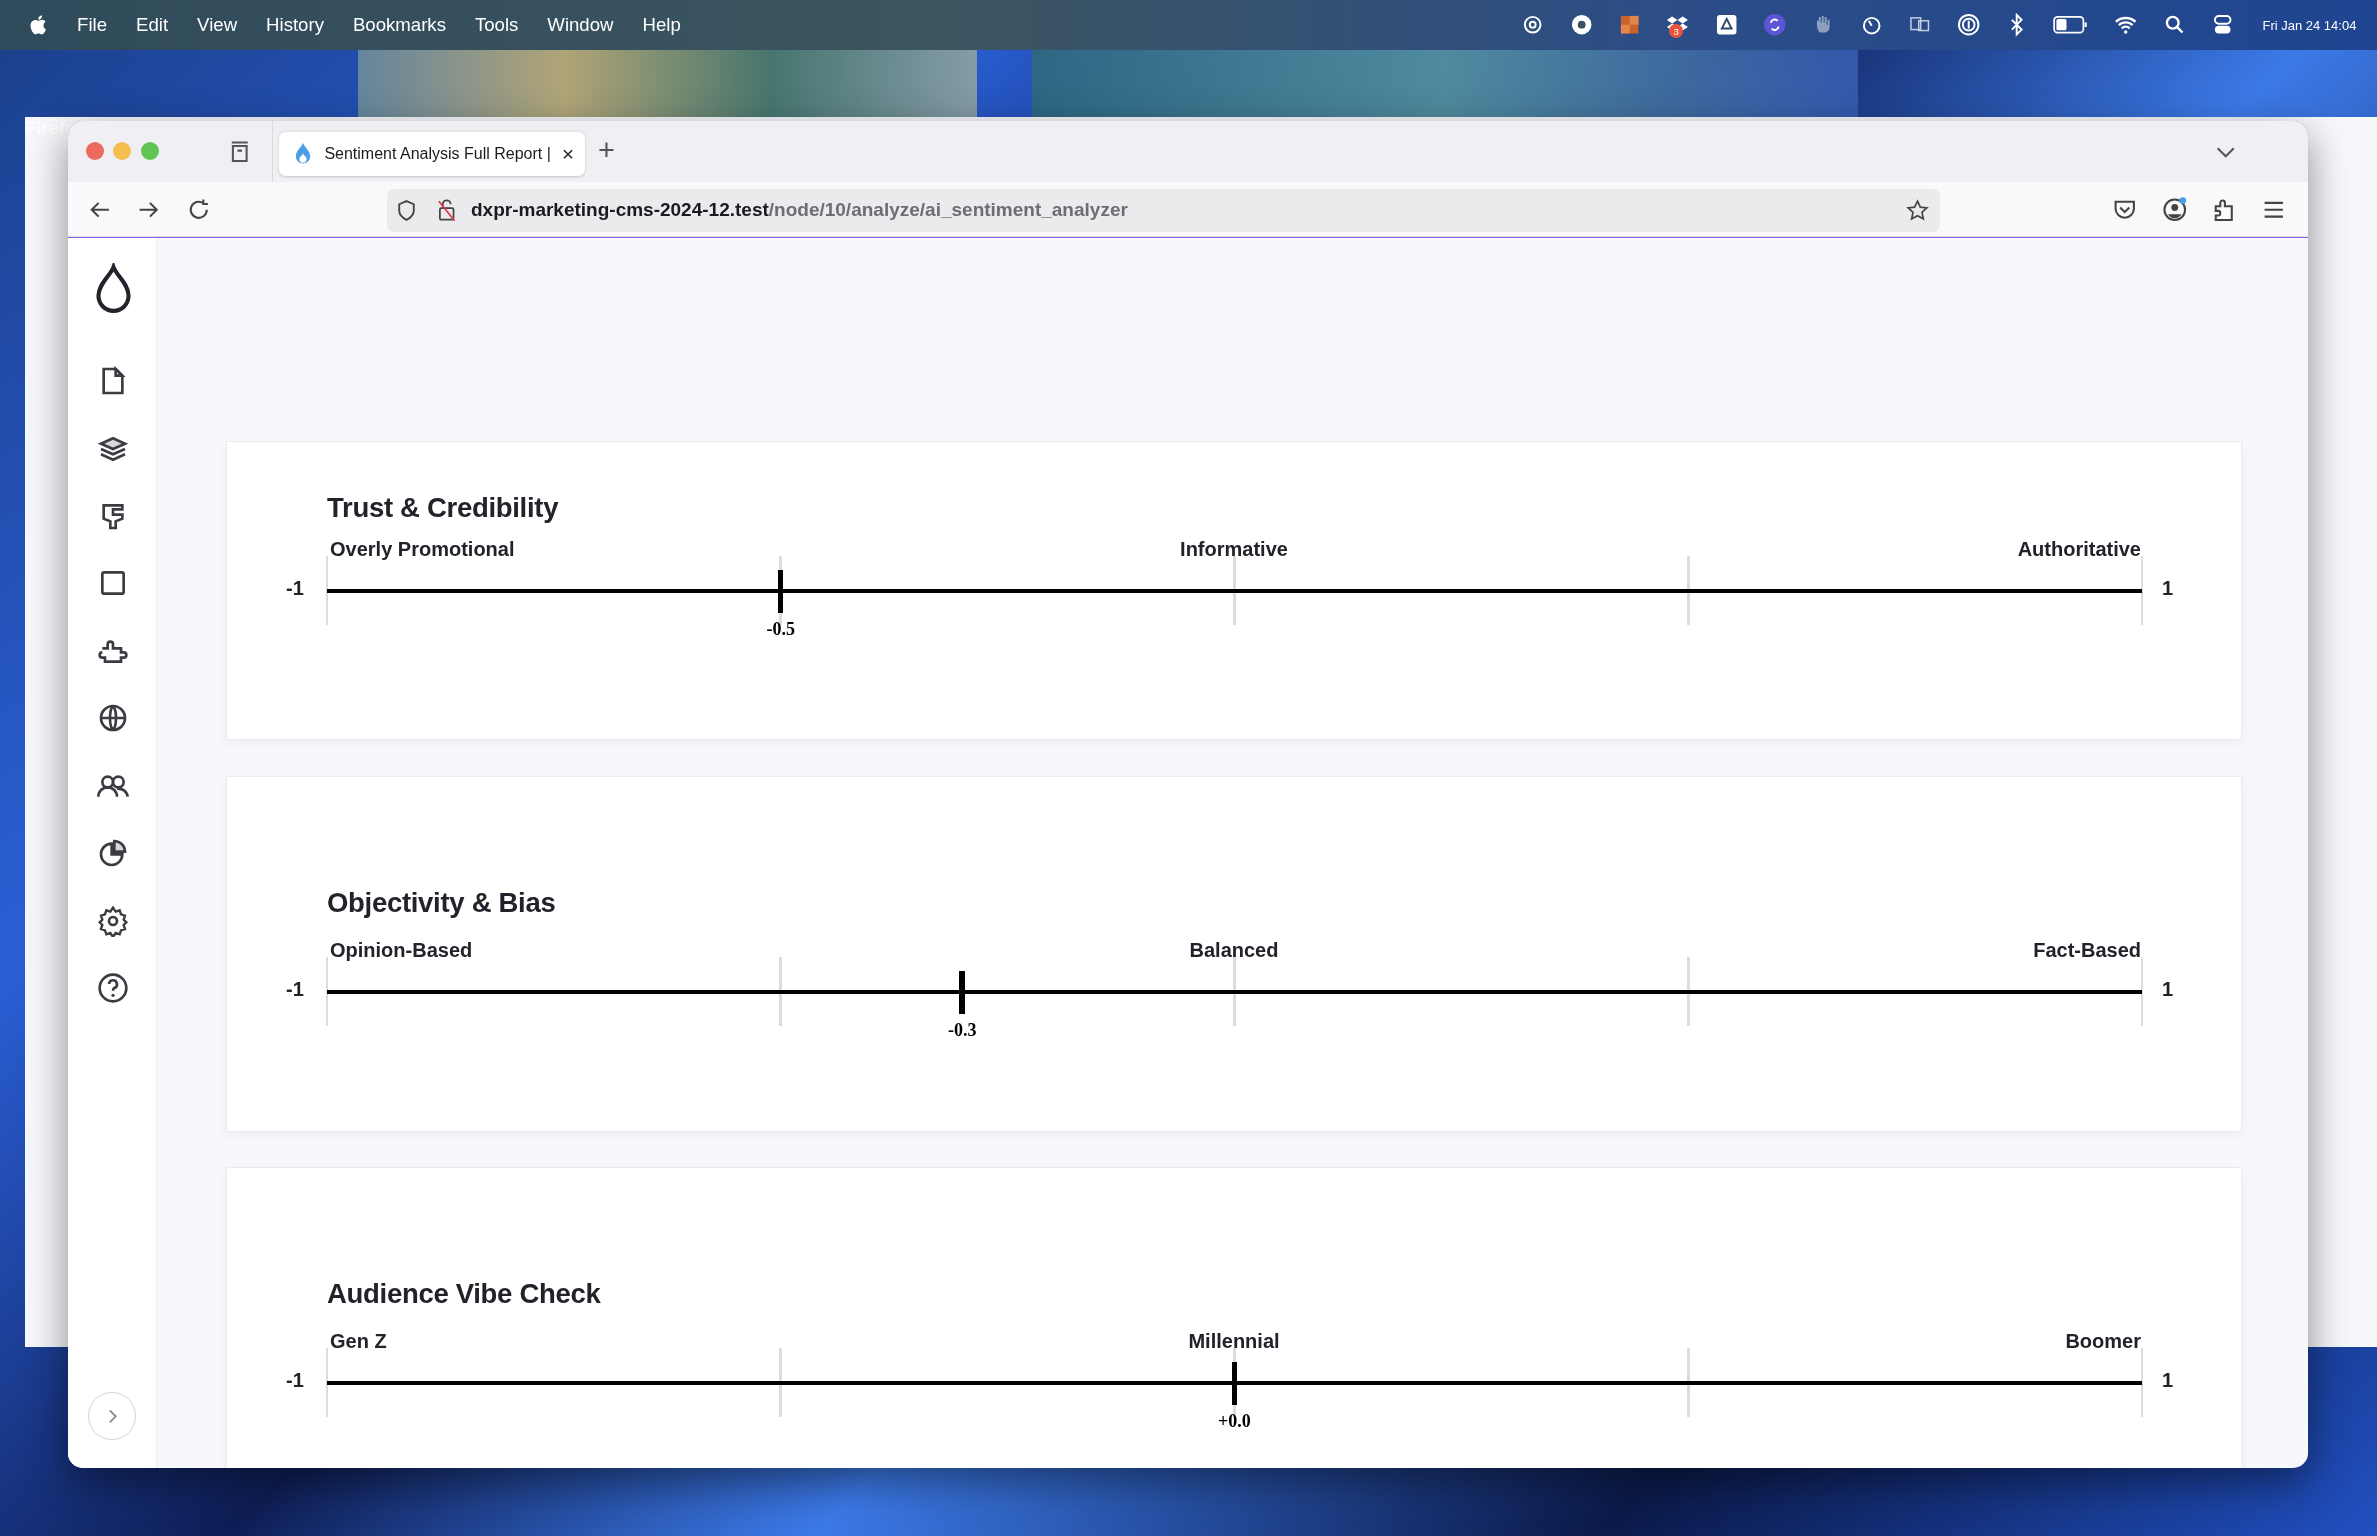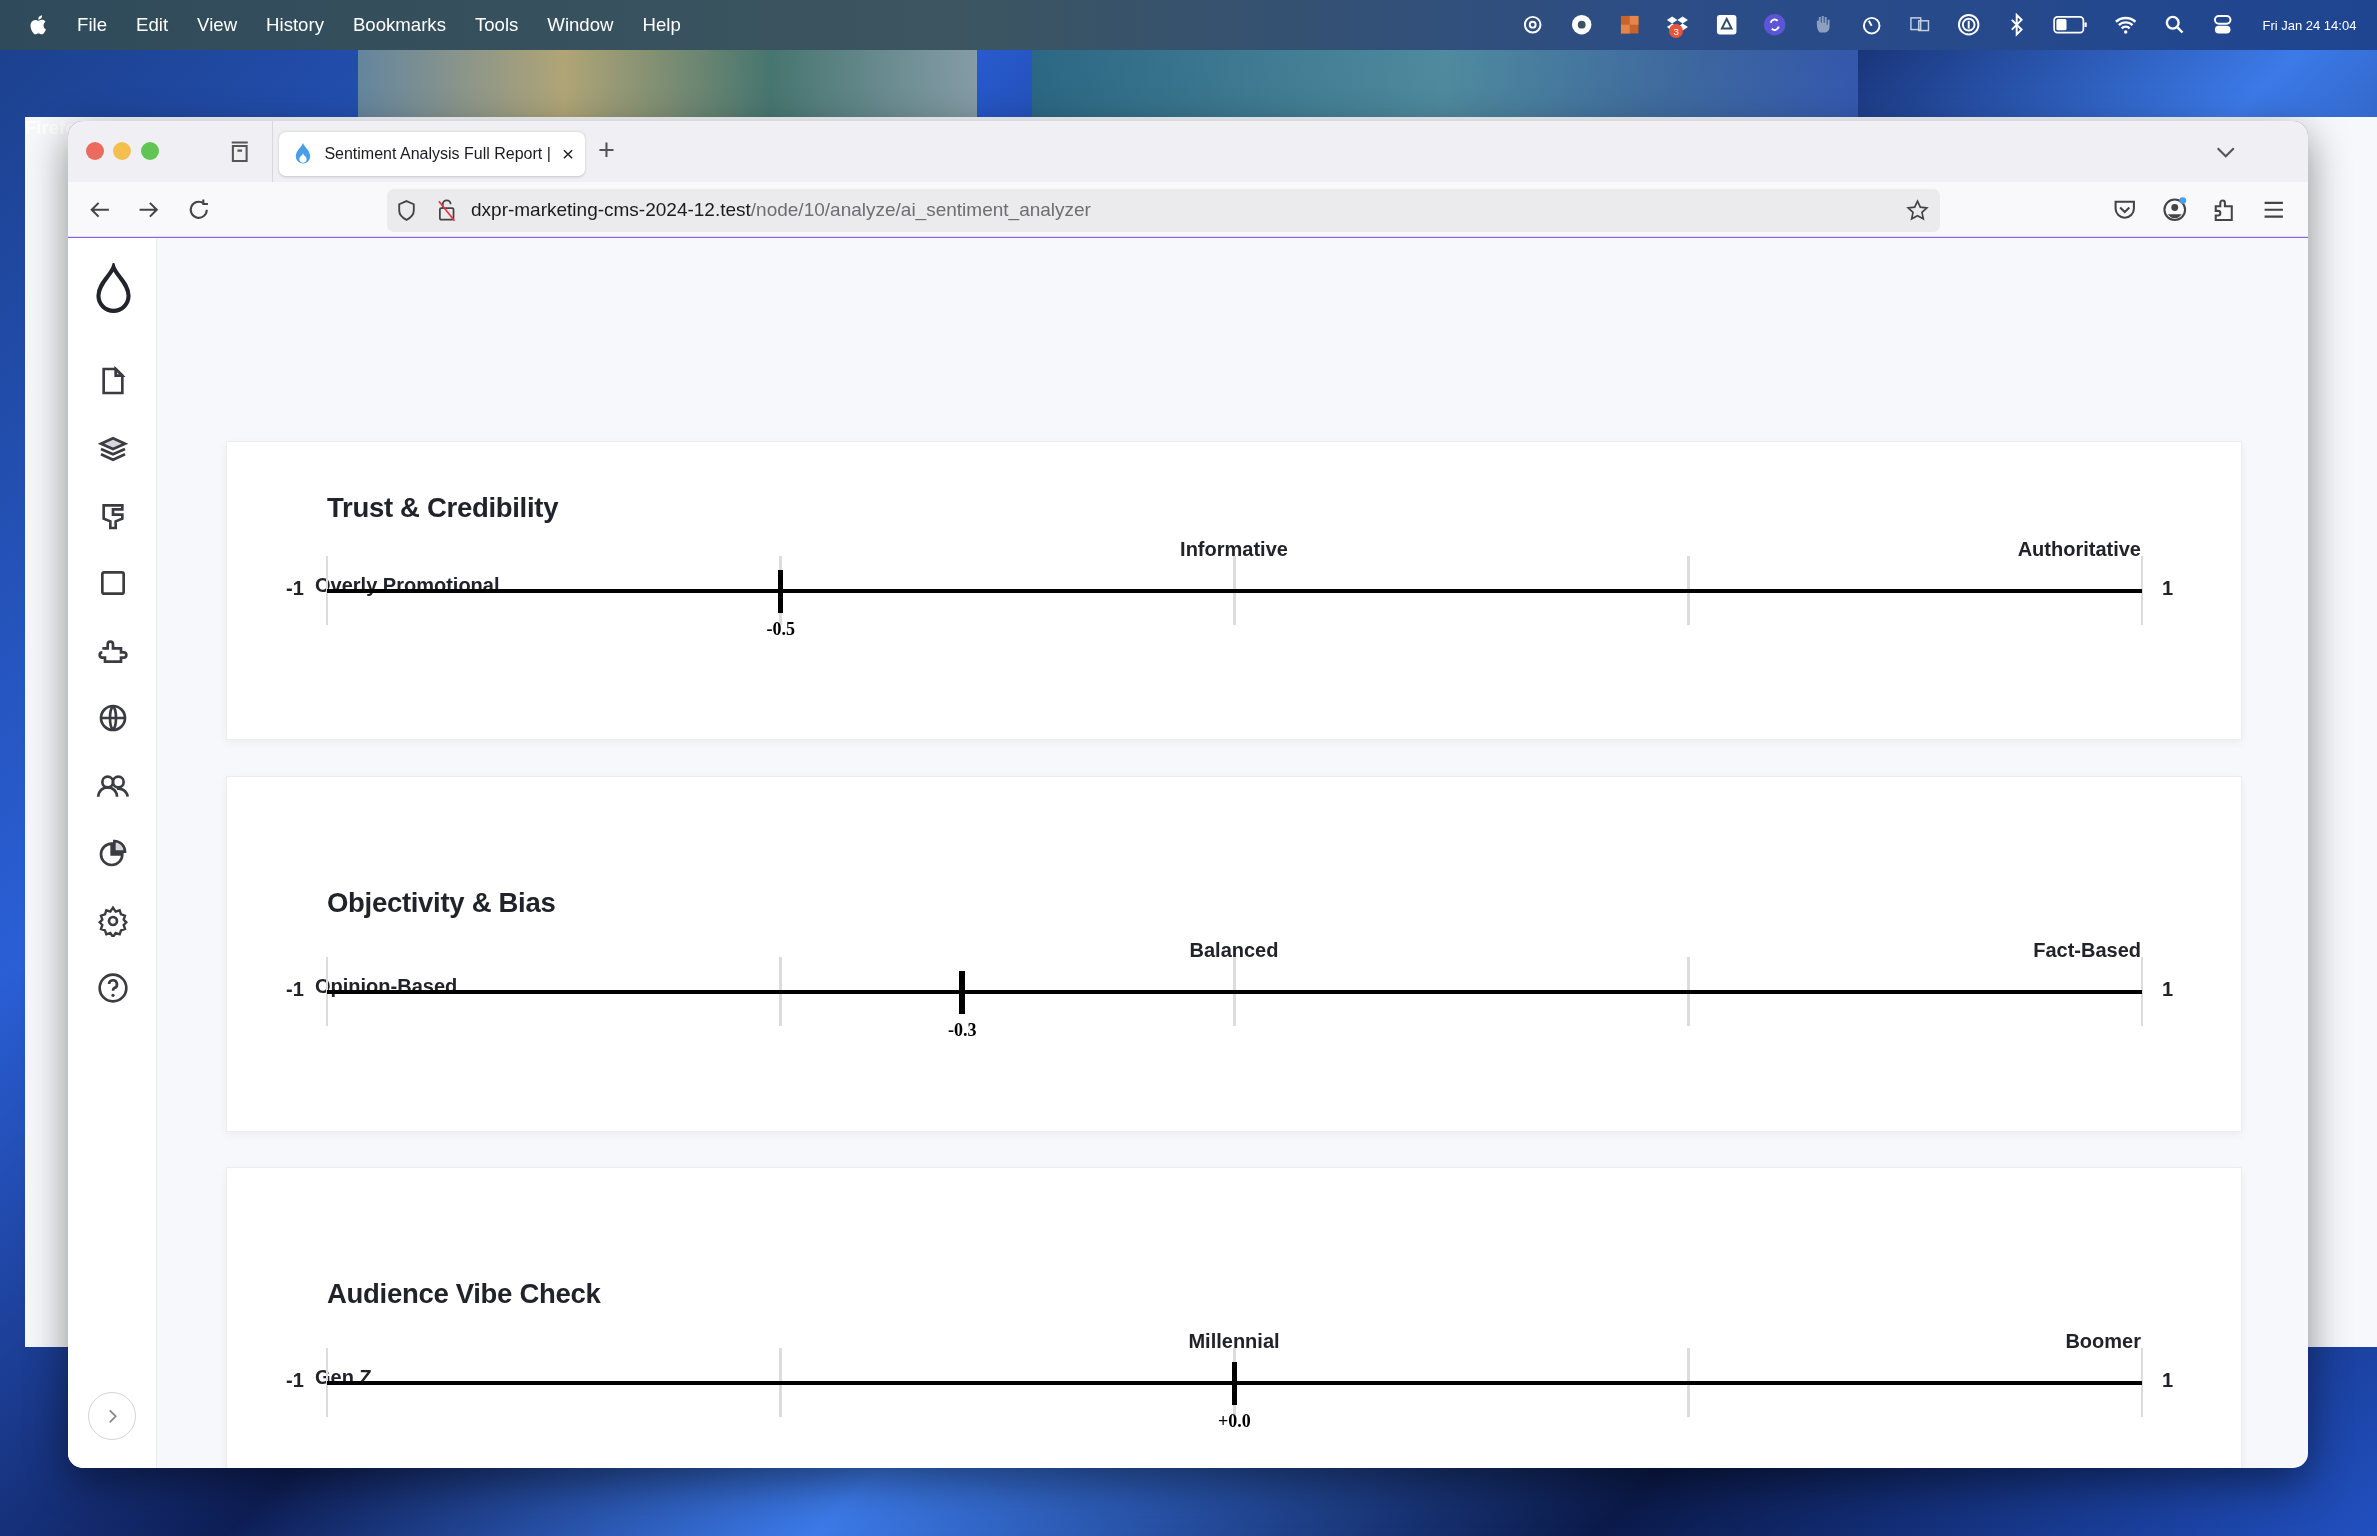--- a/index.html
+++ b/index.html
@@ -37,21 +37,21 @@
   .tab-list-btn { position:absolute; left:158px; top:16.5px; width:27.5px; height:27.5px; }
   .tab-divider { position:absolute; left:204px; top:0; width:1.4px; height:61px; background:#d8d8dc; }
   .tab { position:absolute; left:211px; top:11px; width:306px; height:44px; background:#fff; border-radius:6.9px;
     box-shadow:0 0.7px 2.8px rgba(0,0,0,.18); display:flex; align-items:center; padding-left:15px; }
   .tab .fav { width:18px; height:23.4px; margin-right:12.4px; }
   .tab .title { font-size:16px; color:#1b1b1f; white-space:nowrap; overflow:hidden; width:227px; }
   .tab .close { position:absolute; right:11px; top:9.6px; font-size:20.6px; color:#222; line-height:23.4px; }
   .newtab { position:absolute; left:530px; top:13.8px; font-size:29px; color:#555; line-height:30px; }
   .tabs-overflow { position:absolute; right:69px; top:16.5px; width:27.5px; height:27.5px; }
 
-  .toolbar { position:absolute; left:0; top:61px; width:100%; height:55px; background:#f9f9fb; border-bottom:1.4px solid #e0e0e4; }
+  .toolbar { position:absolute; left:0; top:61px; width:100%; height:55px; background:#f9f9fb; border-bottom:1.4px solid #e0e0e4;font-weight:bold; }
   .nav-btn { position:absolute; top:13.8px; width:27.5px; height:27.5px; }
   .urlbar { position:absolute; left:319px; top:6.9px; width:1553px; height:43px; background:#ebebee; border-radius:6.9px; }
   .urlbar .shield { position:absolute; left:6.9px; top:9px; width:25px; height:25px; }
   .urlbar .lock { position:absolute; left:48px; top:8.3px; width:23.4px; height:26px; }
   .urlbar .url { position:absolute; left:84px; top:10.3px; font-size:19px; color:#1b1b1f; white-space:nowrap; }
   .urlbar .url .path { color:#6d6d72; }
   .urlbar .star { position:absolute; right:9.6px; top:9px; width:25px; height:25px; }
   .tb-icon { position:absolute; top:13.8px; width:27.5px; height:27.5px; }
 
   
@@ -64,21 +64,21 @@
     border:1.4px solid #d4d4d8; background:#fff; display:flex; align-items:center; justify-content:center; }
 
   .page-header { position:absolute; left:89px; top:0; right:0; height:83px; background:#f9fafc; }
   .page-title { position:absolute; left:137px; top:20.6px; font-size:34px; color:#23232b; letter-spacing:-1px; white-space:nowrap; }
   .title-star { position:absolute; left:602px; top:27.5px; width:30px; height:30px; }
 
   .card { position:absolute; left:158px; width:2016px; background:#fff; border:0.7px solid #ececf0;
     box-shadow:0 2.8px 9.6px rgba(0,0,0,.05); }
   .card-title { position:absolute; left:100px; font-size:27.5px; font-weight:bold; color:#22222a; white-space:nowrap; letter-spacing:-0.3px; }
   .pole { position:absolute; font-size:20px; font-weight:bold; color:#22222a; white-space:nowrap; }
-  .pole.left { left:88px;margin-top:36px; }
+  .pole.left { left:103px; }
   .pole.mid { transform:translateX(-50%); }
   .pole.right { right:100px; }
   .scale { position:absolute; left:100px; width:1815px; height:69px; }
   .scale .grid { position:absolute; top:0; width:2.8px; height:69px; background:#dcdcdc; margin-left:-1.4px; }
   .scale .axis { position:absolute; left:0; right:0; top:33px; height:4.1px; background:#000; }
   .scale .marker { position:absolute; top:13.8px; width:5.5px; height:43px; background:#000; margin-left:-2.8px; }
   .scale .val { position:absolute; top:63px; font-size:18px; font-weight:bold; color:#000; transform:translateX(-50%); white-space:nowrap;font-family:Liberation Serif, serif; }
   .end { position:absolute; font-size:20px; font-weight:bold; color:#22222a; }
 </style>
 </head>

